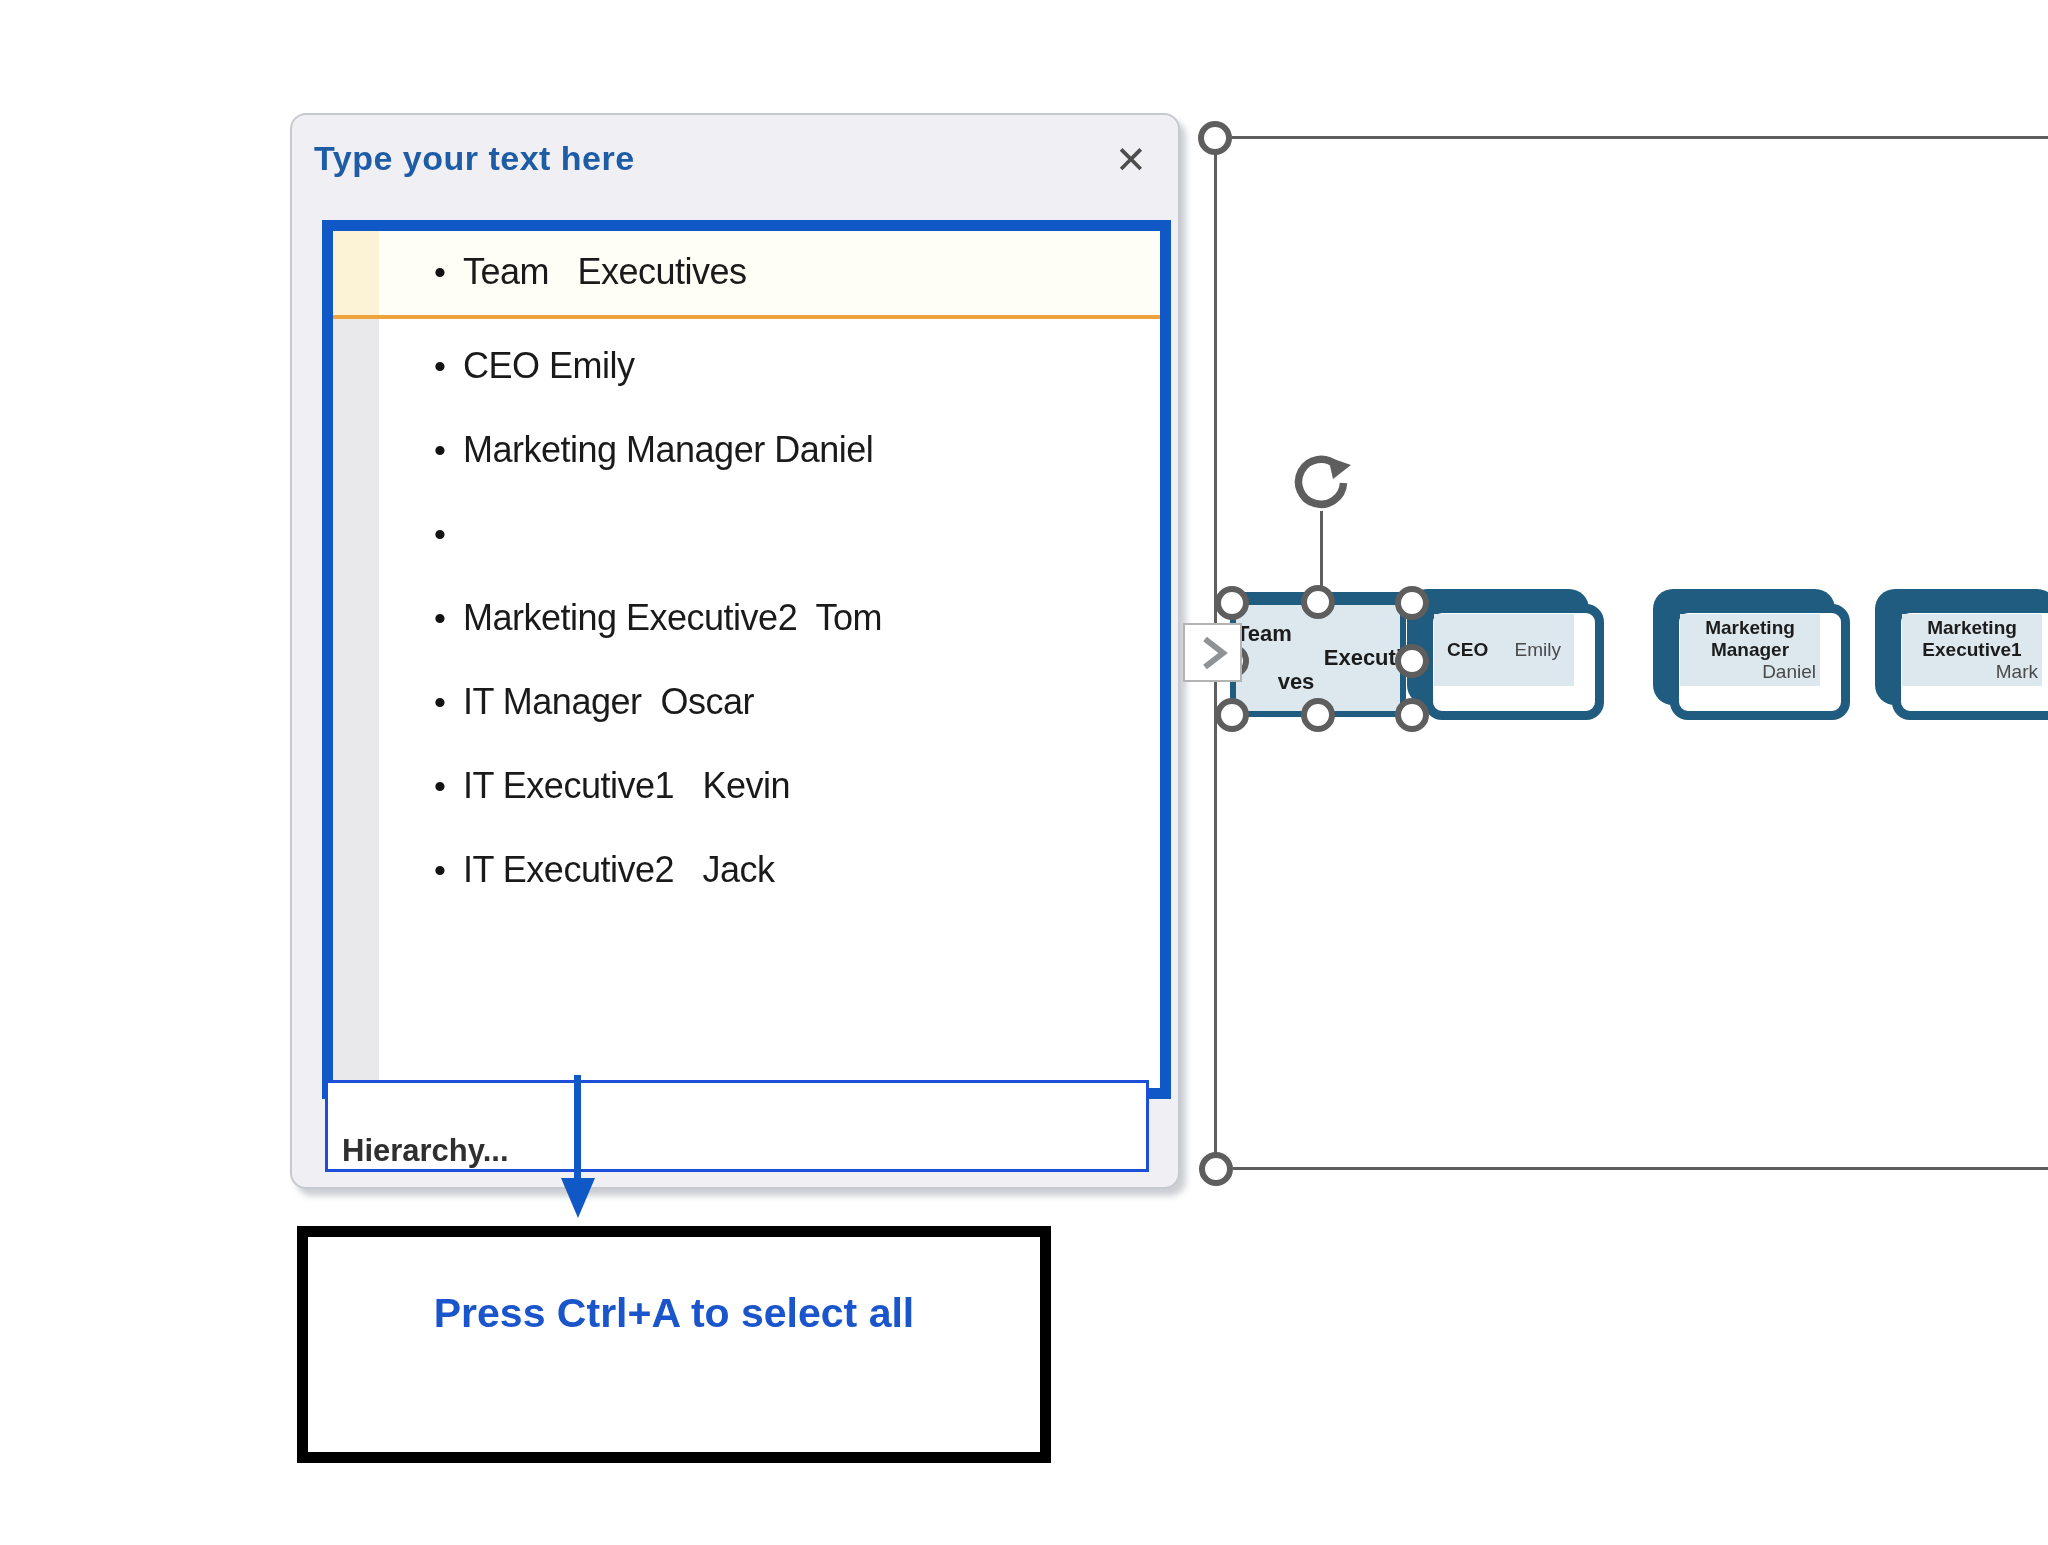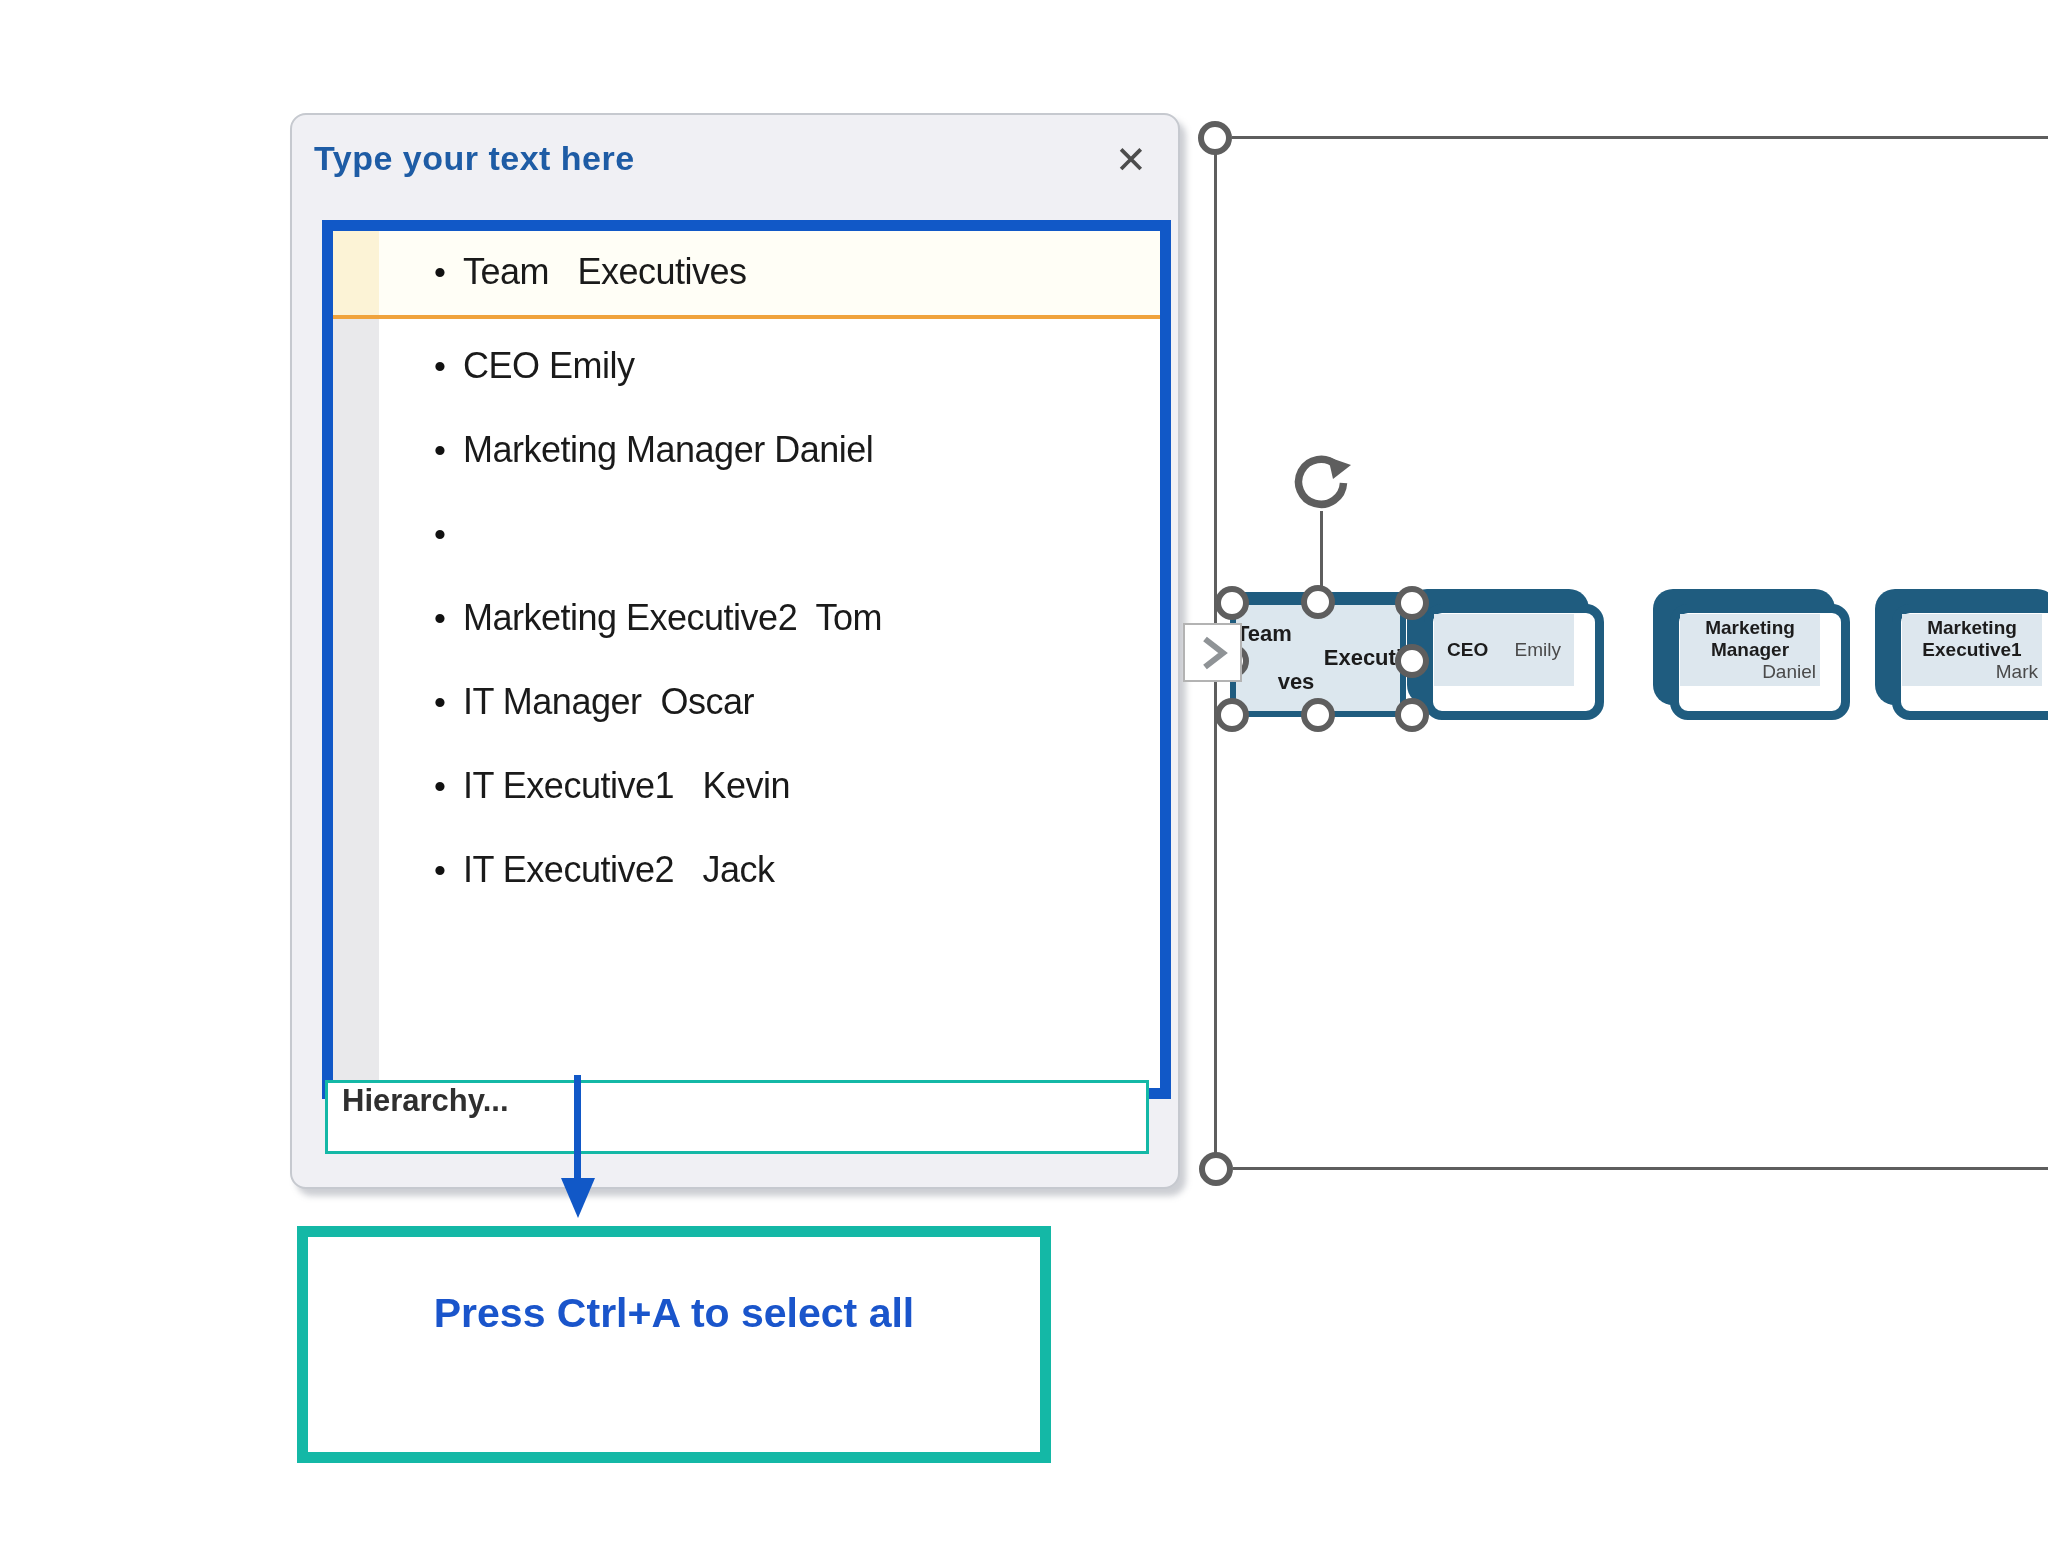--- a/index.html
+++ b/index.html
@@ -15,29 +15,29 @@
     font-size:38px;color:#4D4D4D;cursor:default;line-height:1;}
   .pane-textarea{left:30px;top:105px;width:827px;height:857px;border:11px solid #1158C7;background:#fff;}
   .ta-inner{position:absolute;left:0;top:0;right:0;bottom:0;overflow:hidden;}
   .row1-bg{position:absolute;left:0;top:0;right:0;height:84px;background:#FFFEF6;
     border-bottom:4px solid #F0A33C;}
   .row1-strip{position:absolute;left:0;top:0;width:46px;height:84px;background:#FCF3D6;}
   .side-strip{position:absolute;left:0;top:88px;bottom:0;width:46px;background:#E9E9EB;}
   .pane-item{position:absolute;left:0;right:0;height:44px;display:flex;align-items:center;}
   .bullet{margin-left:96px;font-size:34px;color:#111;width:22px;text-align:center;line-height:1;}
   .item-text{margin-left:12px;font-size:36px;color:#1A1A1A;white-space:pre;letter-spacing:-0.5px;}
-  .hier-bar{left:33px;top:965px;width:824px;height:74px;background:#fff;border:3px solid #14b8a6;
-    display:flex;align-items:flex-start;padding-left:14px;box-sizing:border-box;}
+  .hier-bar{left:33px;top:965px;width:824px;height:92px;background:#fff;border:3px solid #1d4ed8;
+    display:flex;align-items:flex-end;padding-left:14px;box-sizing:border-box;}
   .hier-text{font-size:31px;font-weight:bold;color:#2F2F2F;}
 
   
   .arrow-shaft{left:574px;top:1075px;width:7px;height:104px;background:#1158C7;}
   .arrow-head{left:561px;top:1178px;width:0;height:0;border-left:17px solid transparent;
     border-right:17px solid transparent;border-top:40px solid #1158C7;}
-  .callout{left:297px;top:1226px;width:754px;height:237px;background:#fff;border:11px solid #14b8a6;
+  .callout{left:297px;top:1226px;width:754px;height:237px;background:#fff;border:11px solid #000000;
     box-sizing:border-box;display:flex;flex-direction:column;align-items:center;padding-top:44px;}
   .callout div{font-size:41px;font-weight:bold;color:#1A55CB;line-height:64px;white-space:pre;}
 
   
   .frame-line{background:#5E5E5E;}
   .fl-top{left:1232px;top:136px;height:3px;width:816px;}
   .fl-bottom{left:1233px;top:1167px;height:3px;width:815px;}
   .fl-left{left:1214px;top:152px;width:3px;height:1002px;}
   .handle{width:34px;height:34px;border-radius:50%;background:#fff;border:6px solid #5E5E5E;
     box-sizing:border-box;z-index:6;}

